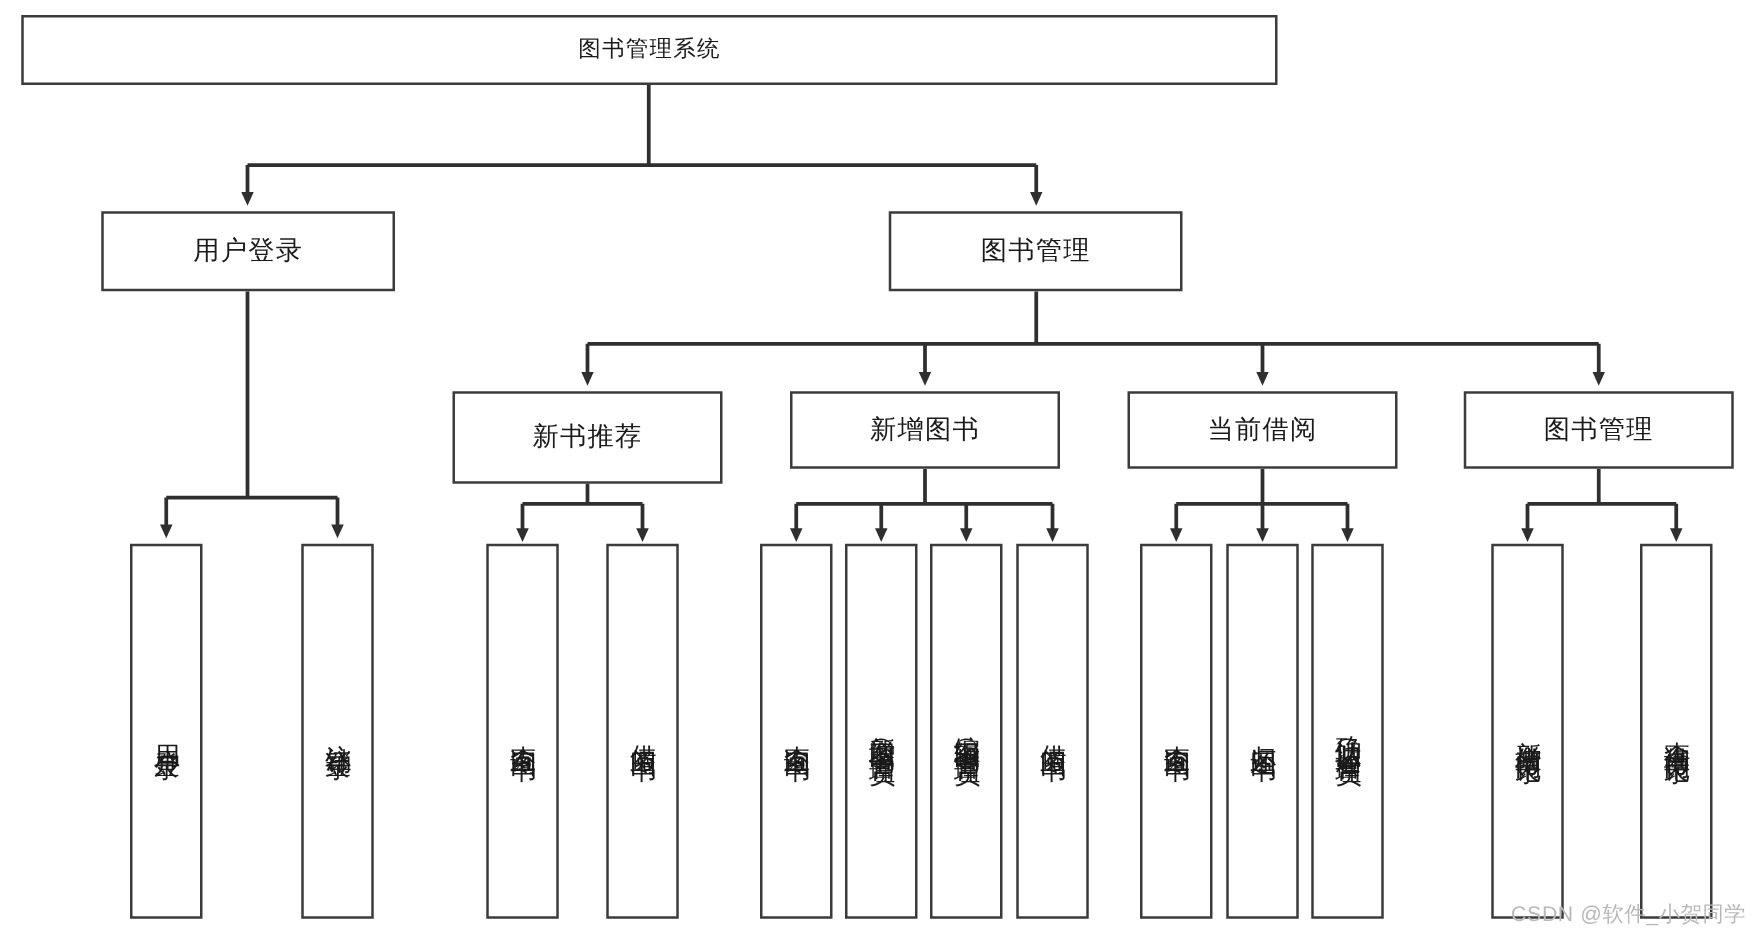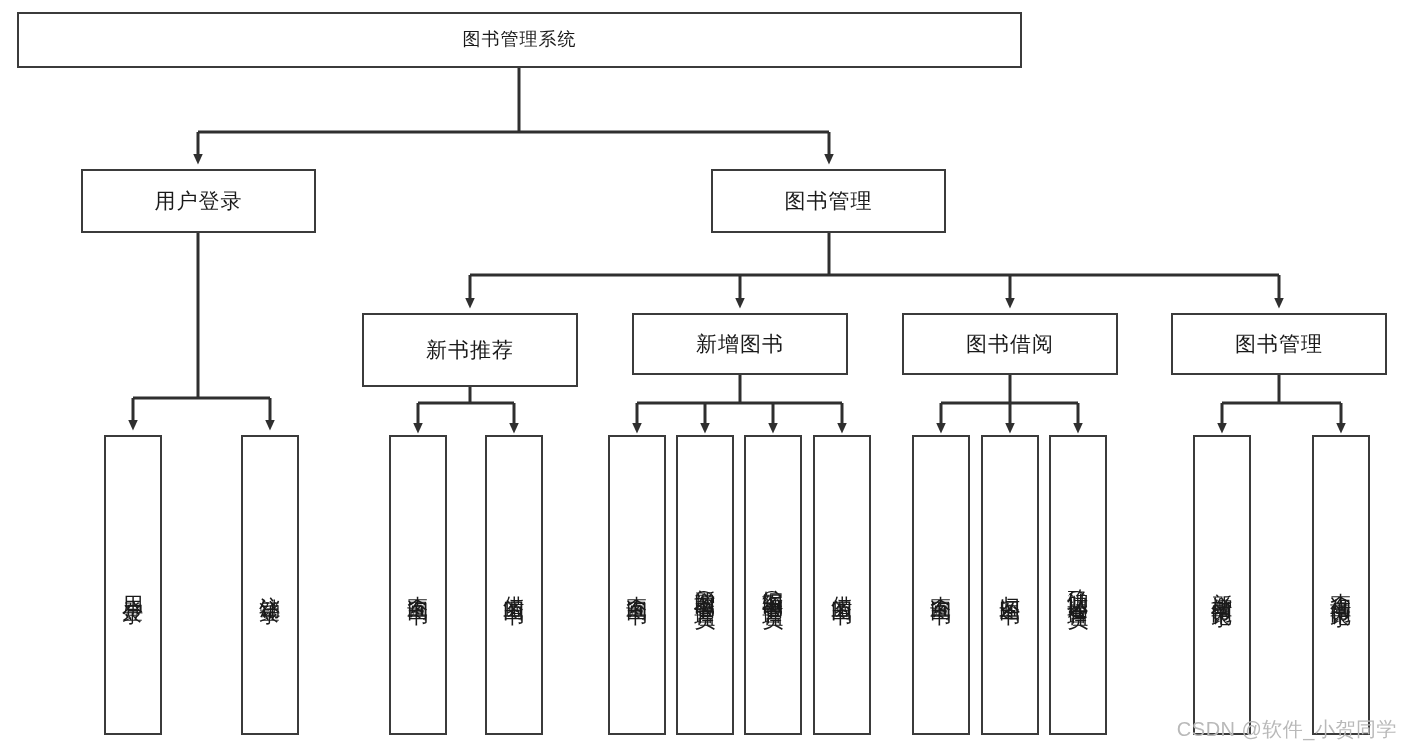--- a/index.html
+++ b/index.html
@@ -40,21 +40,21 @@
     font-size:21px;
     line-height:1.12;
     letter-spacing:3px;
     white-space:nowrap;
     max-height:276px;
   }
 
   #watermark{
     position:absolute;
     right:8px;bottom:4px;
-    font-size:20px;
+    font-size:17px;
     color:#b9b9b9;
     letter-spacing:0.5px;
     white-space:nowrap;
   }
 </style>
 </head>
 <body>
 
 <div id="stage">
 
@@ -119,21 +119,21 @@
     <span class="lbl">图书管理</span>
   </div>
 
   <div class="node h" style="left:362px;top:313px;width:216px;height:74px;">
     <span class="lbl">新书推荐</span>
   </div>
   <div class="node h" style="left:632px;top:313px;width:216px;height:62px;">
     <span class="lbl">新增图书</span>
   </div>
   <div class="node h" style="left:902px;top:313px;width:216px;height:62px;">
-    <span class="lbl">图书借阅</span>
+    <span class="lbl">当前借阅</span>
   </div>
   <div class="node h" style="left:1171px;top:313px;width:216px;height:62px;">
     <span class="lbl">图书管理</span>
   </div>
 
   <div class="node v" style="left:104px;top:435px;width:58px;height:300px;">
     <span class="lbl">用户登录</span>
   </div>
   <div class="node v" style="left:241px;top:435px;width:58px;height:300px;">
     <span class="lbl">注销登录</span>

